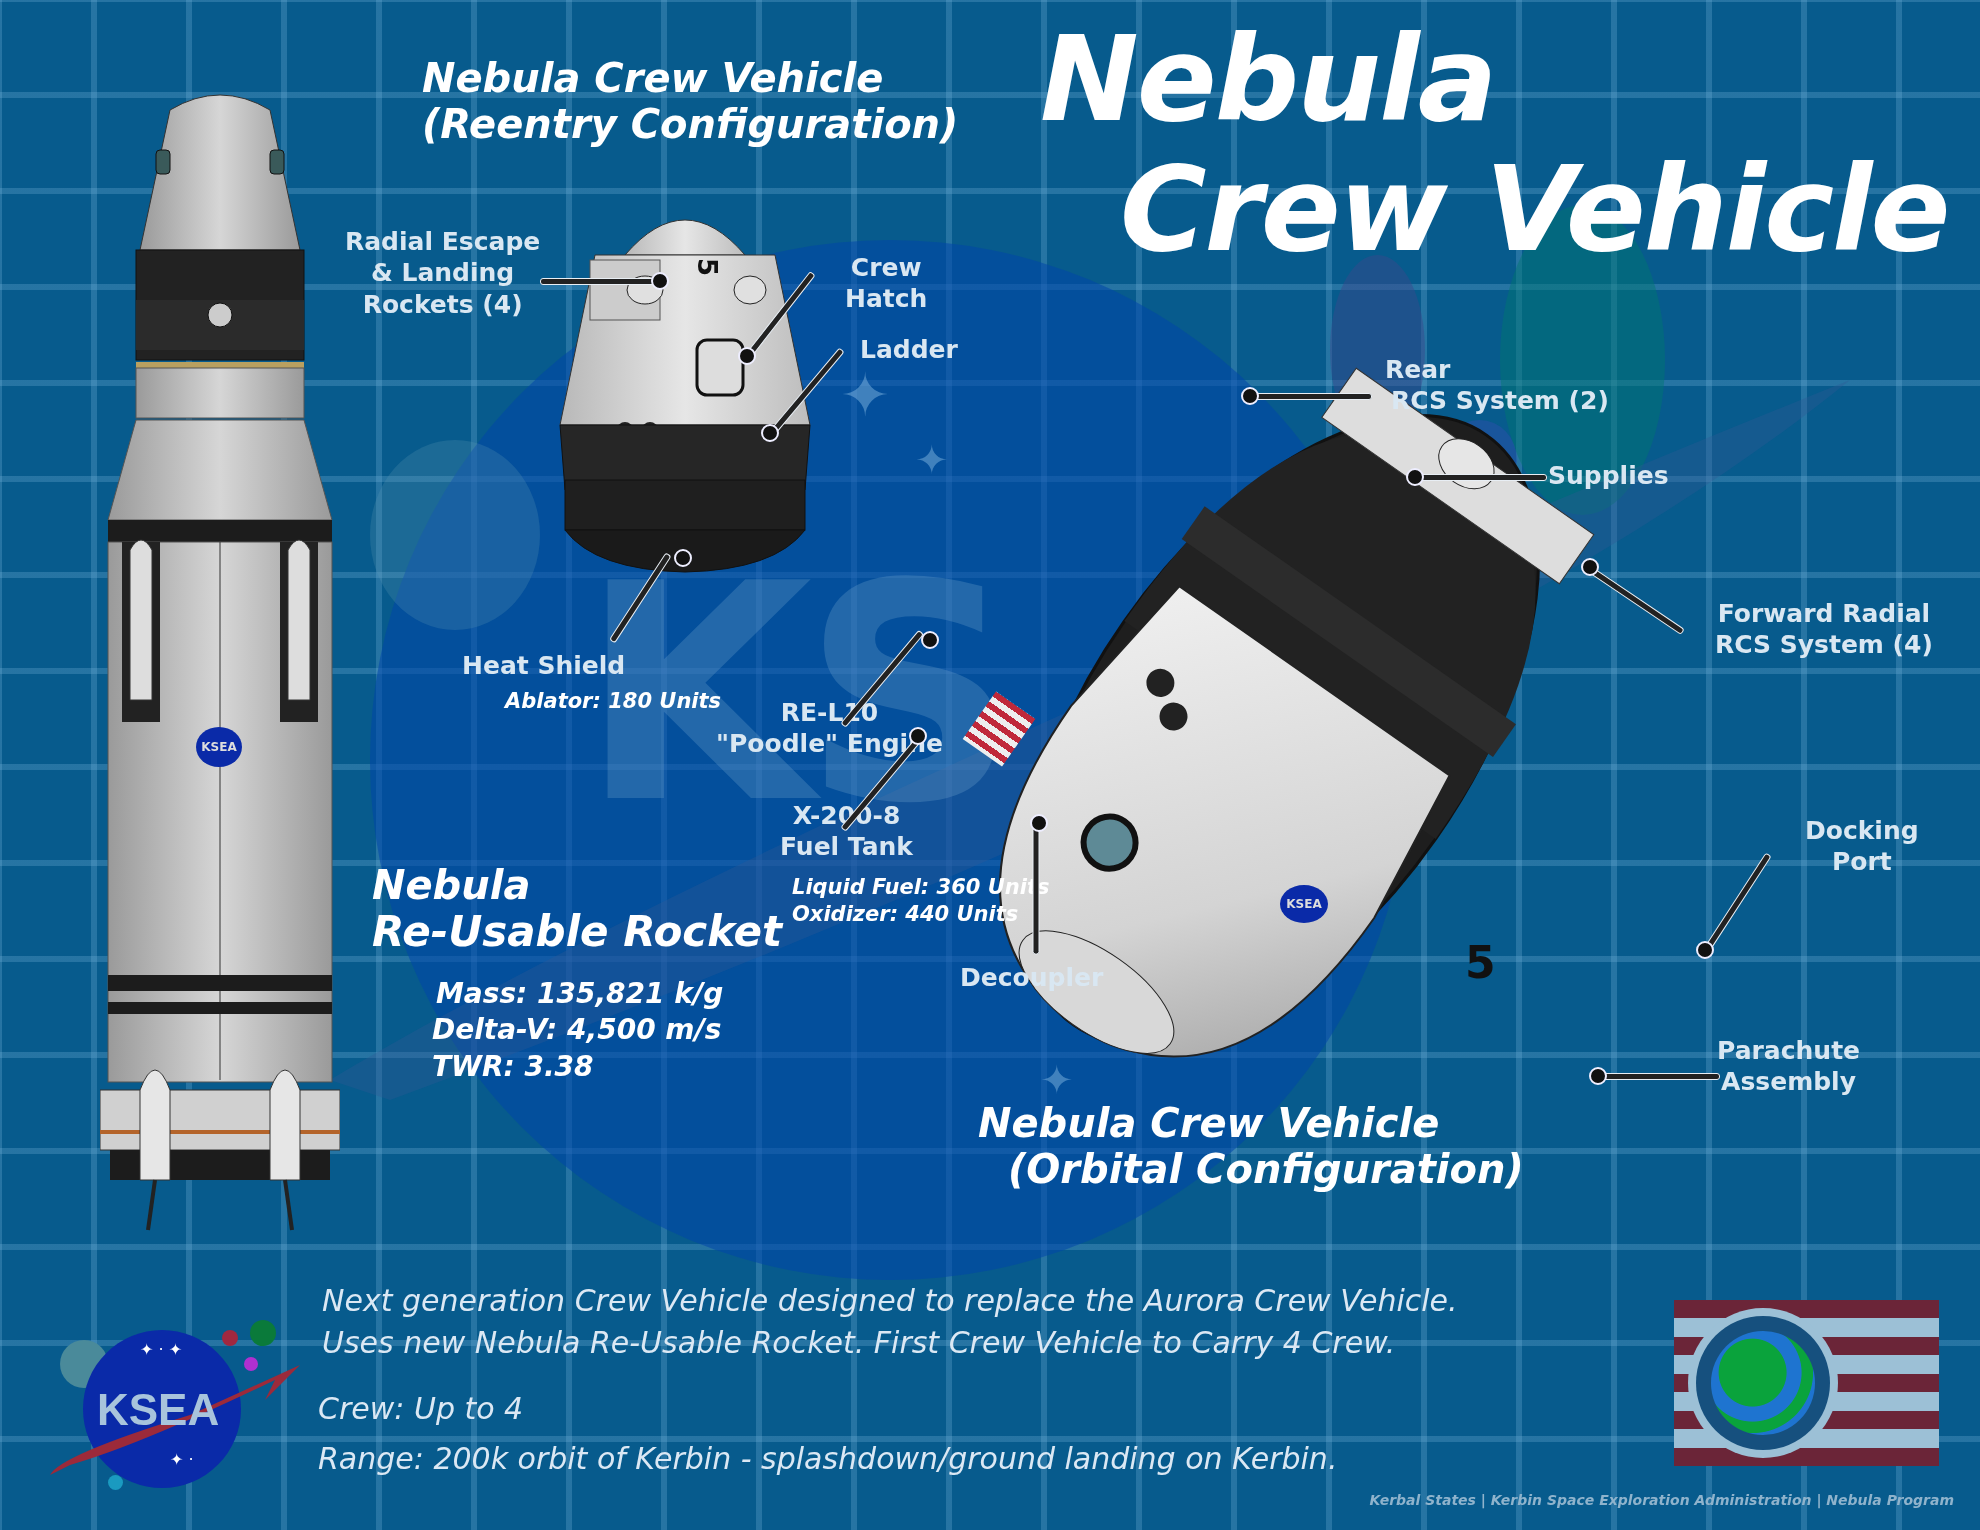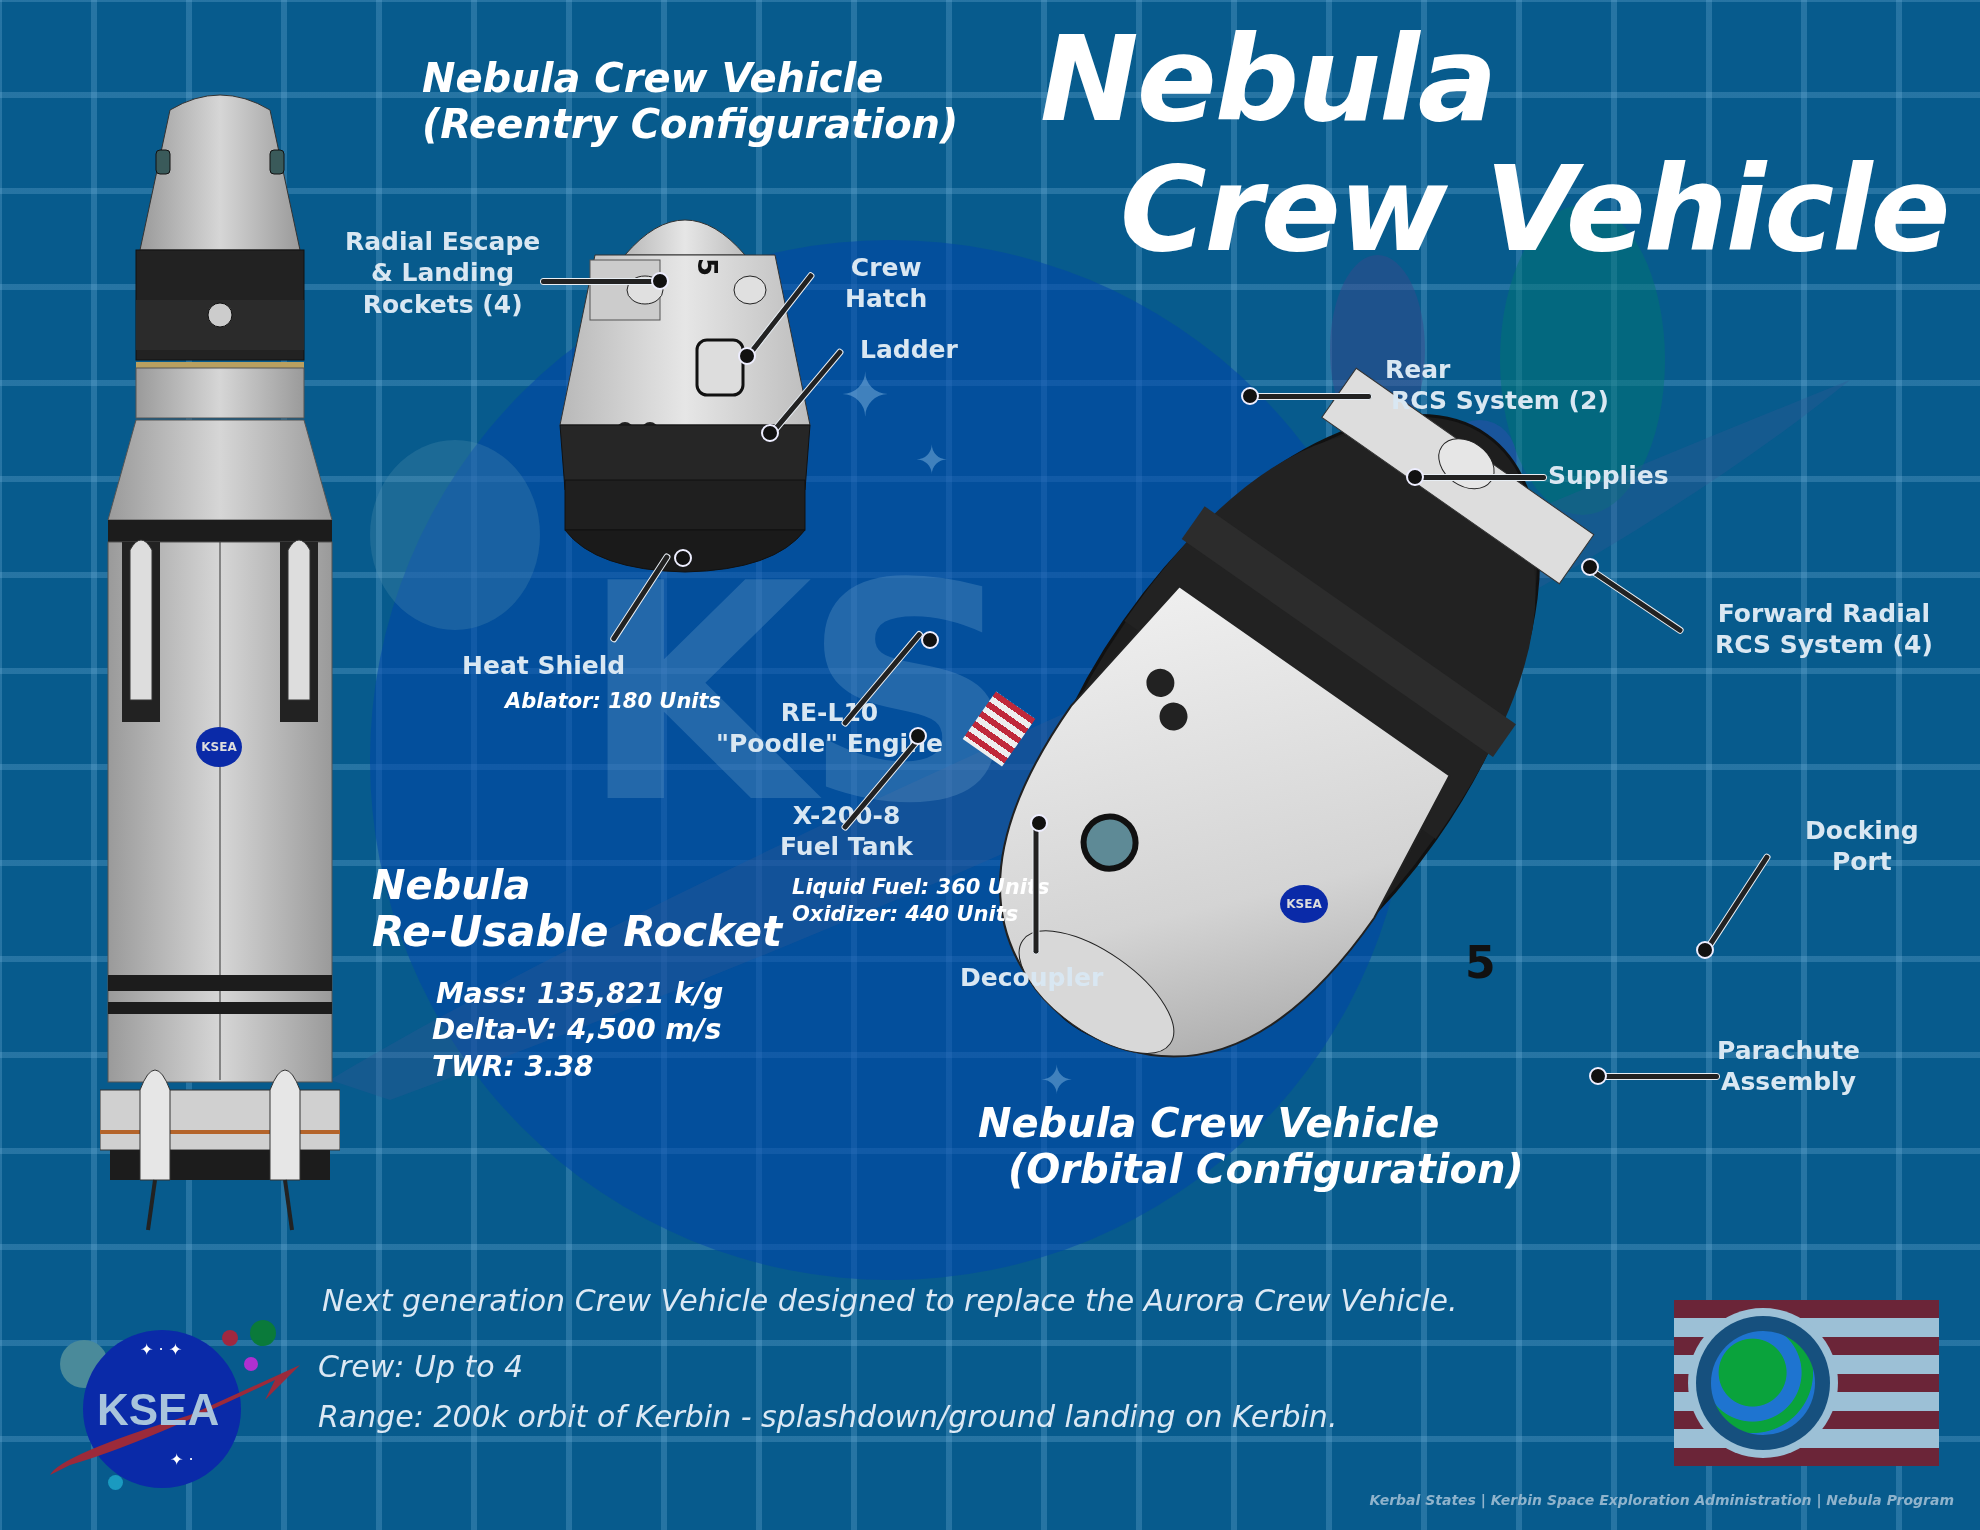--- a/index.html
+++ b/index.html
@@ -257,20 +257,21 @@
     <svg style="position:absolute;left:0;top:0;" width="260" height="190" viewBox="0 0 260 190">
       <path d="M0,170 Q10,150 140,110 L250,60 L215,95 L225,75 Q90,140 20,160 Z" fill="#9c2a3a"></path>
     </svg>
     <div style="position:absolute;left:47px;top:80px;color:#a8c4dc;font-weight:bold;font-size:44px;font-family:'Liberation Sans',sans-serif;">KSEA</div>
     <div style="position:absolute;left:90px;top:35px;color:#fff;font-size:16px;">✦ · ✦</div>
     <div style="position:absolute;left:120px;top:145px;color:#fff;font-size:16px;">✦ ·</div>
   </div>
 
   <div class="desc">
     <div>Next generation Crew Vehicle designed to replace the Aurora Crew Vehicle.</div>
+    <div>Uses new Nebula Re-Usable Rocket.  First Crew Vehicle to Carry 4 Crew.</div>
     <div style="margin-top:24px;margin-left:-4px;">Crew: Up to 4</div>
     <div style="margin-top:8px;margin-left:-4px;">Range: 200k orbit of Kerbin - splashdown/ground landing on Kerbin.</div>
   </div>
 
   <div style="position:absolute;left:1674px;top:1300px;width:265px;height:166px;background:repeating-linear-gradient(180deg,#6b2538 0 18.5px,#9cc0d6 18.5px 37px);">
     <div style="position:absolute;left:14px;top:8px;width:150px;height:150px;border-radius:50%;background:#9cc0d6;"></div>
     <div style="position:absolute;left:22px;top:16px;width:134px;height:134px;border-radius:50%;background:#16507e;"></div>
     <div style="position:absolute;left:37px;top:31px;width:104px;height:104px;border-radius:50%;background:radial-gradient(circle at 40% 40%,#0aa33c 0 38%,#1e74d0 39% 55%,#0aa33c 56% 68%,#1e74d0 69%);"></div>
   </div>
 

